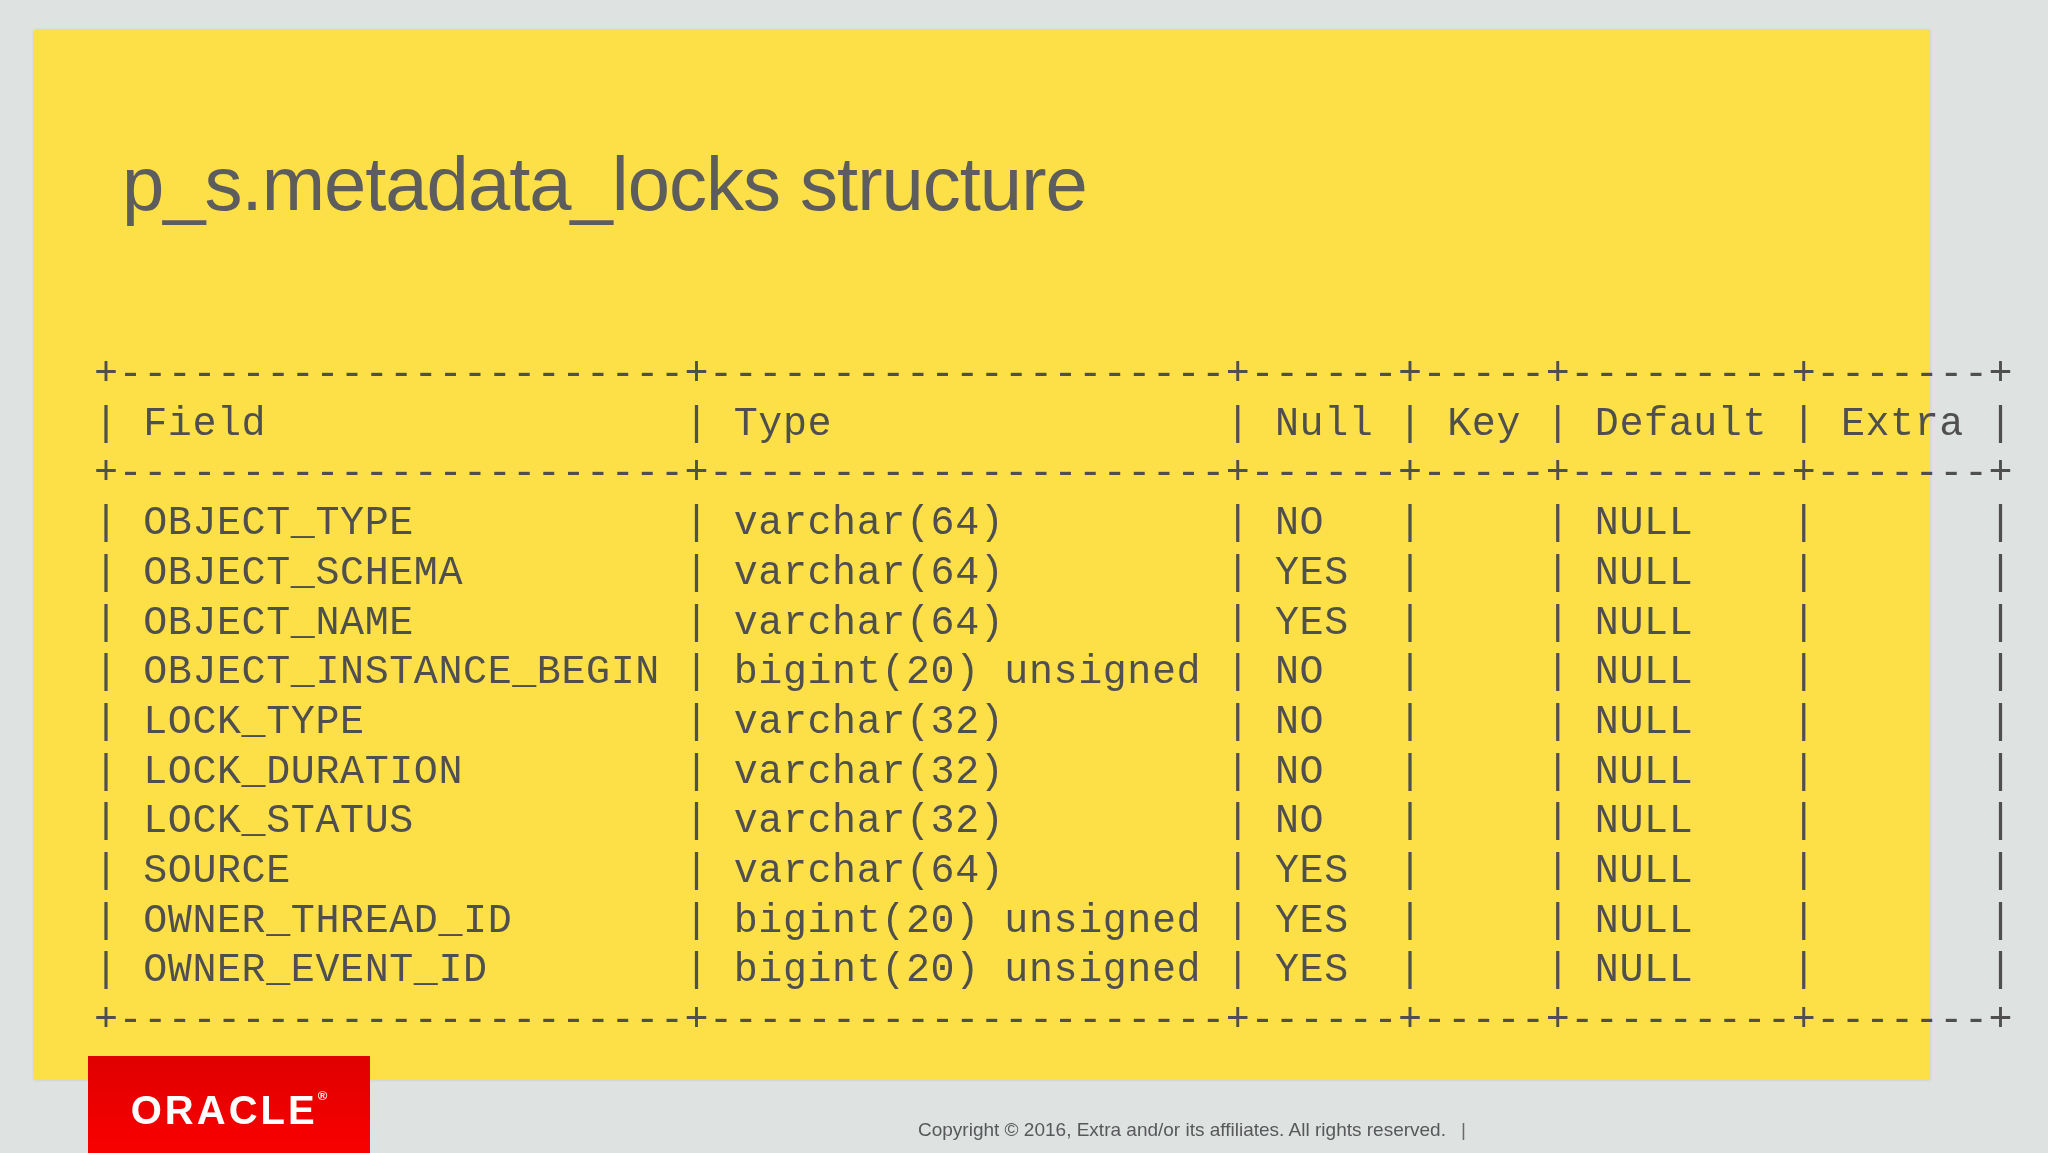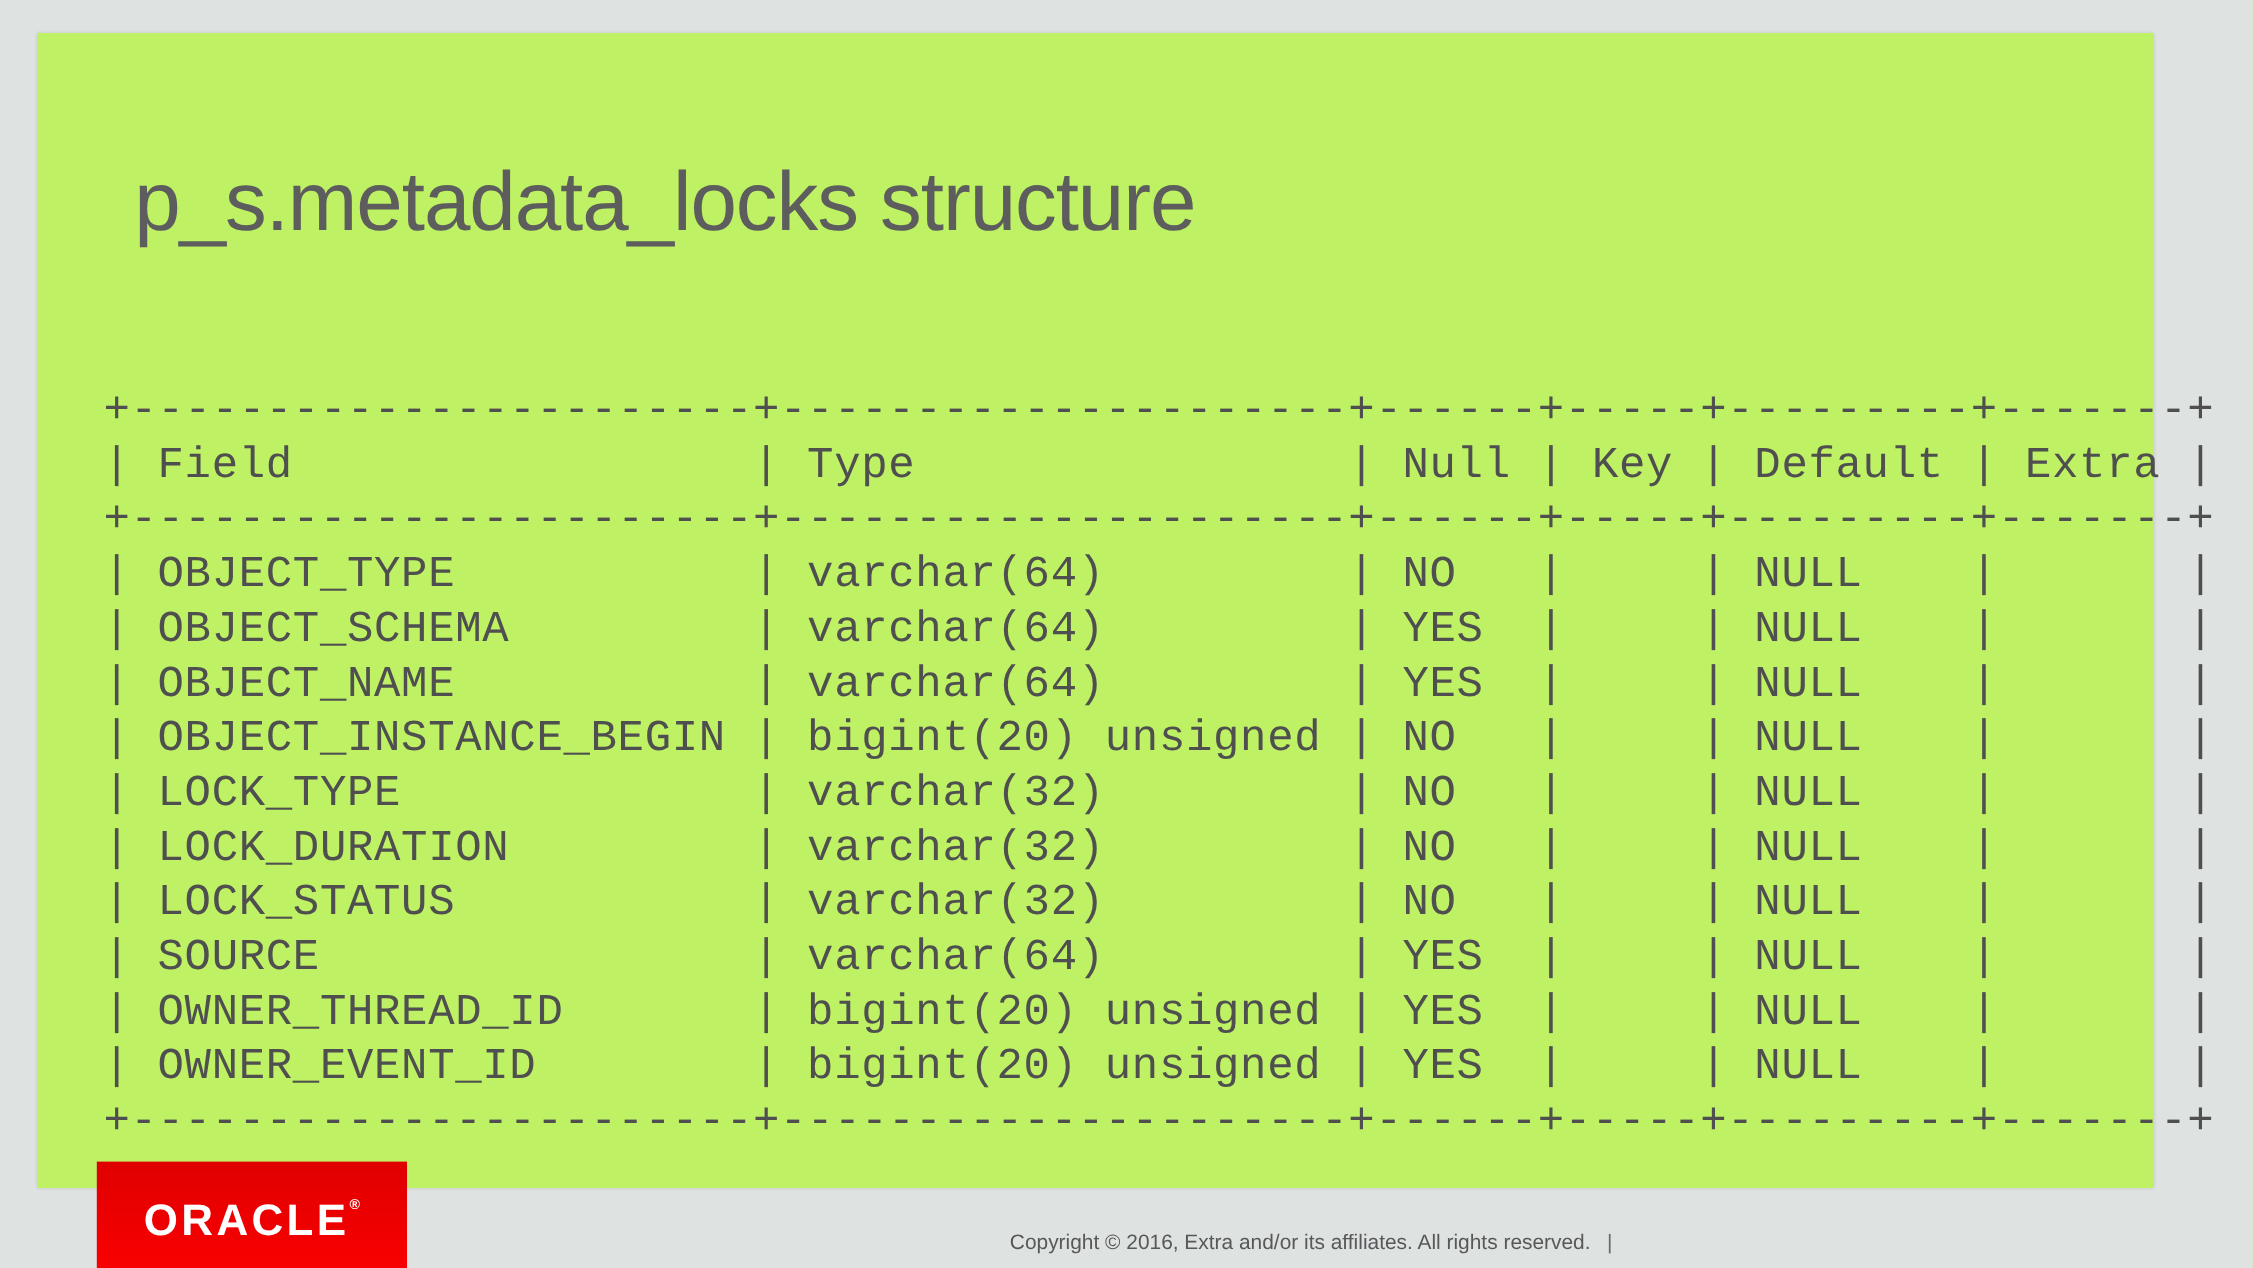--- a/index.html
+++ b/index.html
@@ -13,23 +13,22 @@
     overflow: hidden;
     background: #dee2e1;
     font-family: "Liberation Sans", sans-serif;
   }
   .slide {
     position: absolute;
     left: 34px;
     top: 30px;
     width: 1896px;
     height: 1050px;
-    background: #bef264;
+    background: #fde047;
     box-shadow: 0 0 3px rgba(0,0,0,0.12);
-    padding-left: 28px;
   }
   .slide-title {
     position: absolute;
     left: 88px;
     top: 112px;
     font-size: 76px;
     line-height: 1.1;
     color: #5d5d5d;
     letter-spacing: -1px;
     white-space: nowrap;

